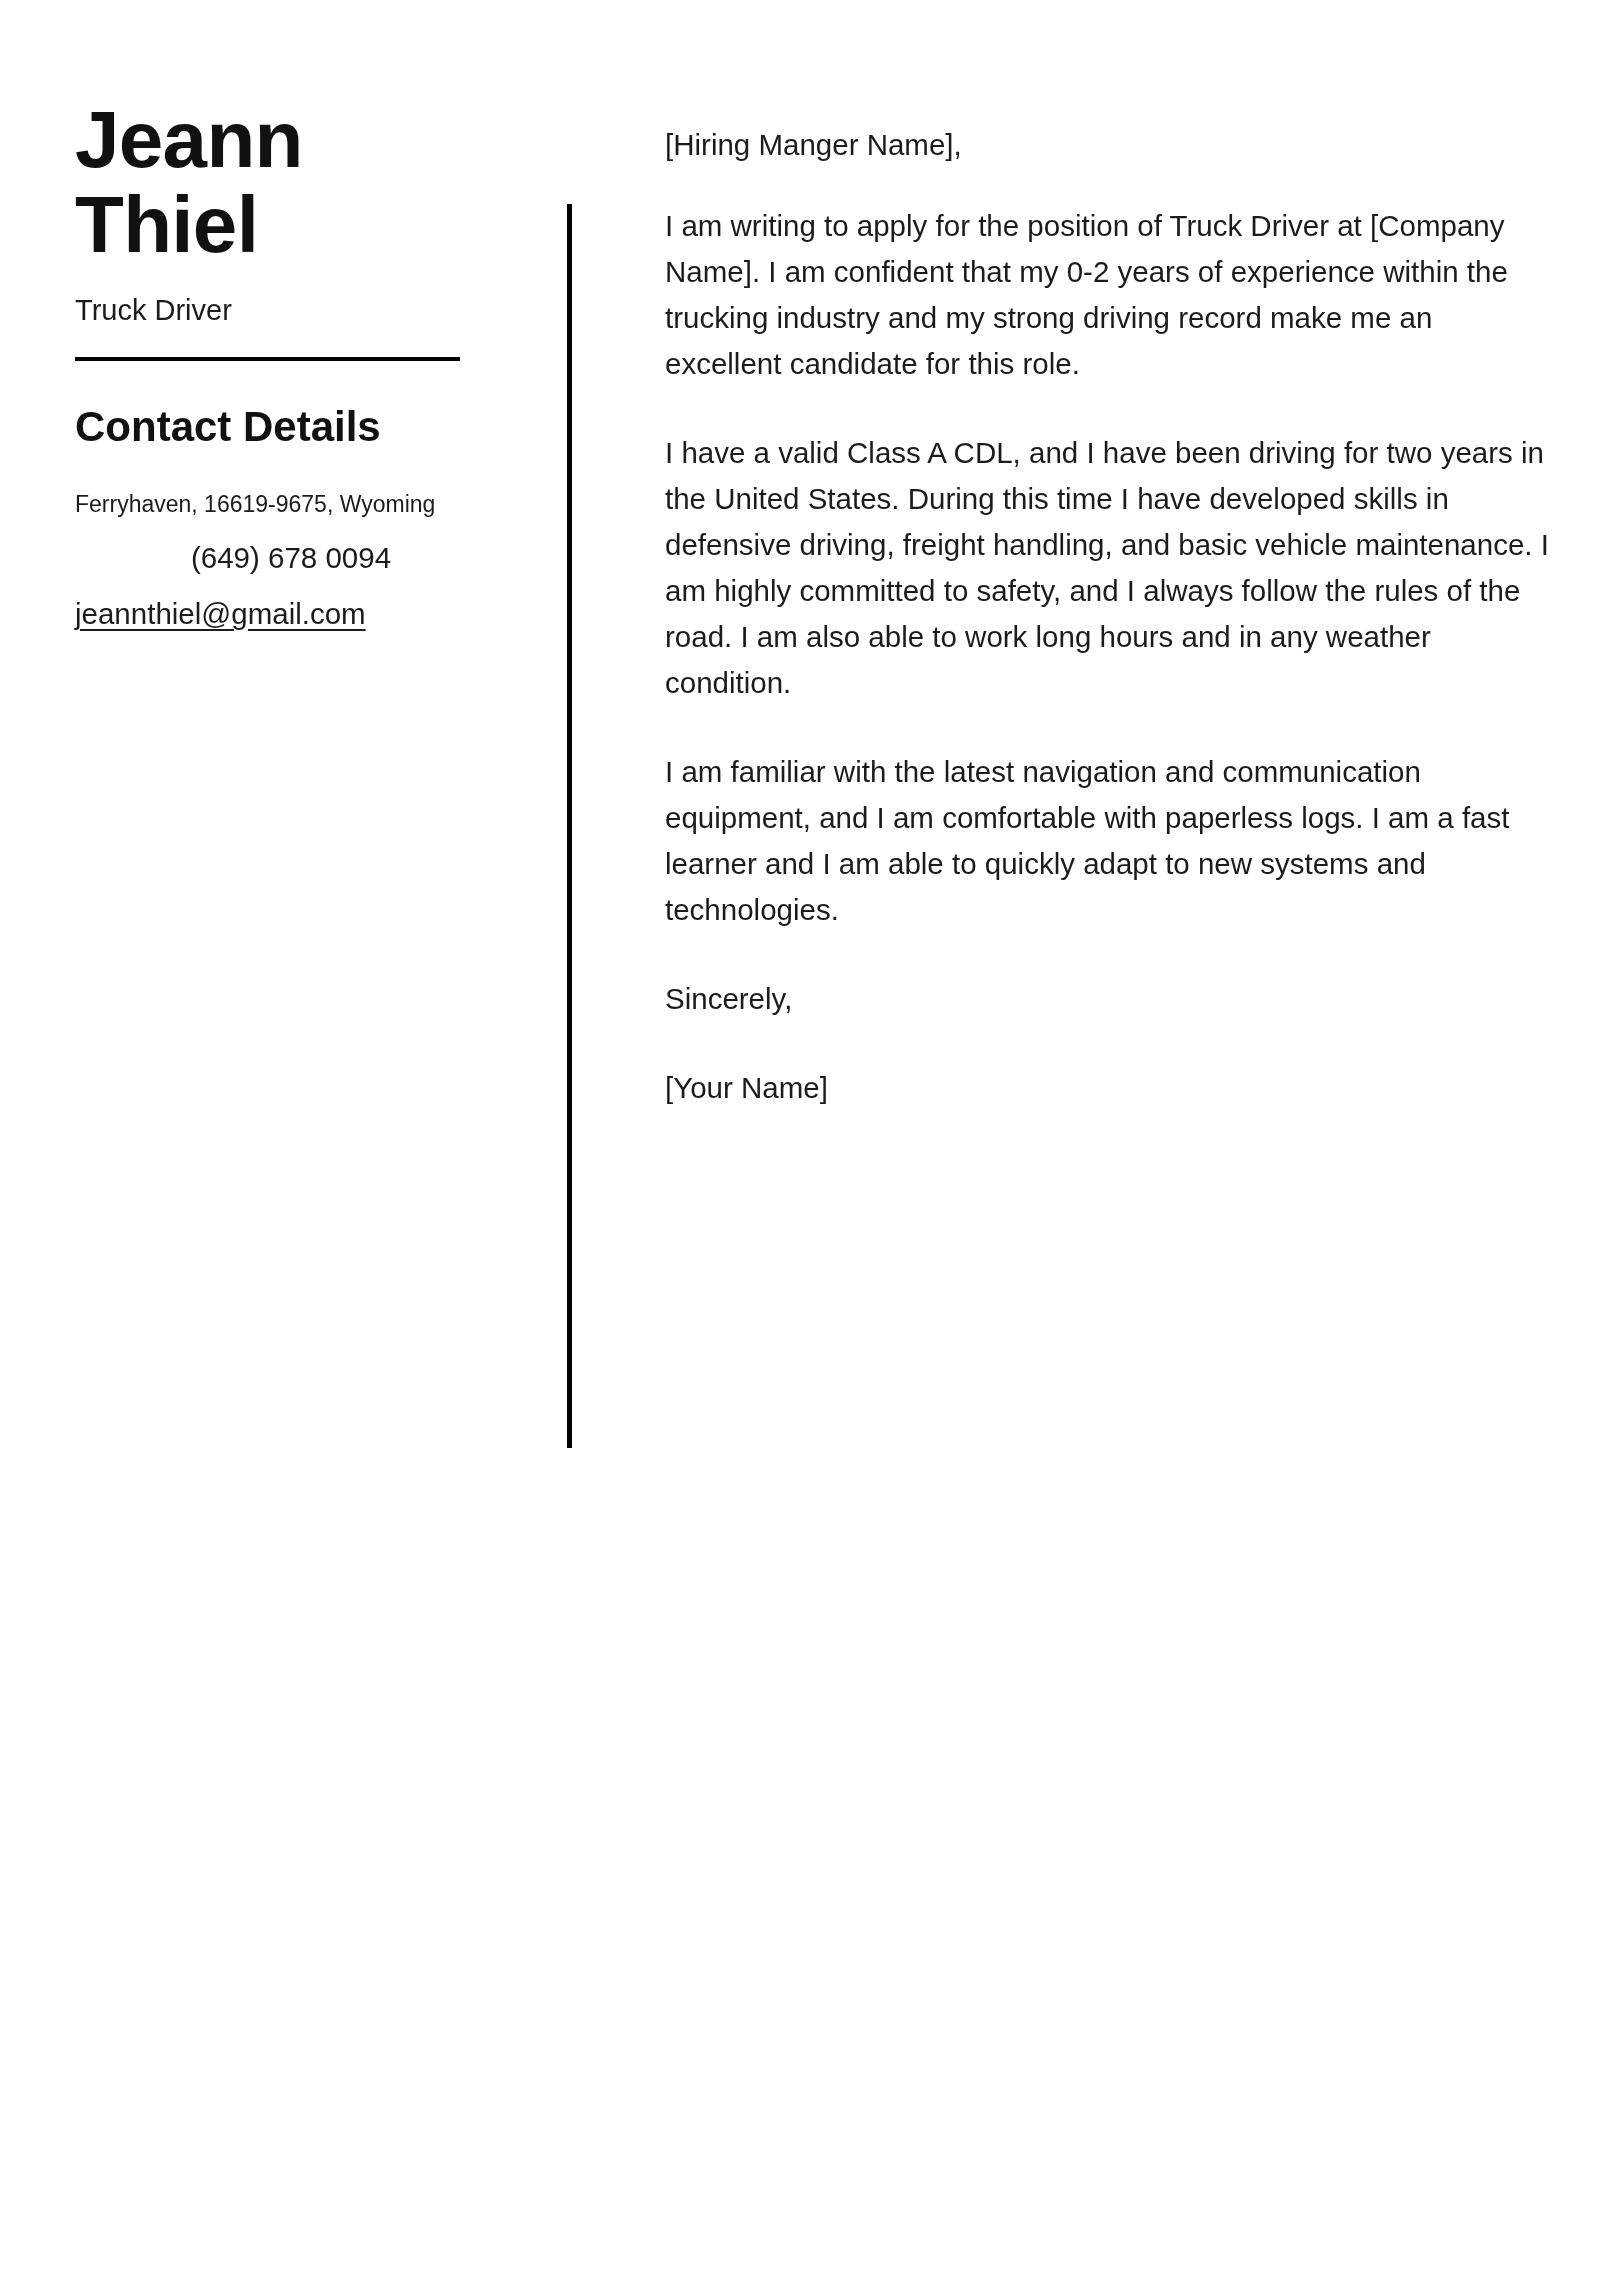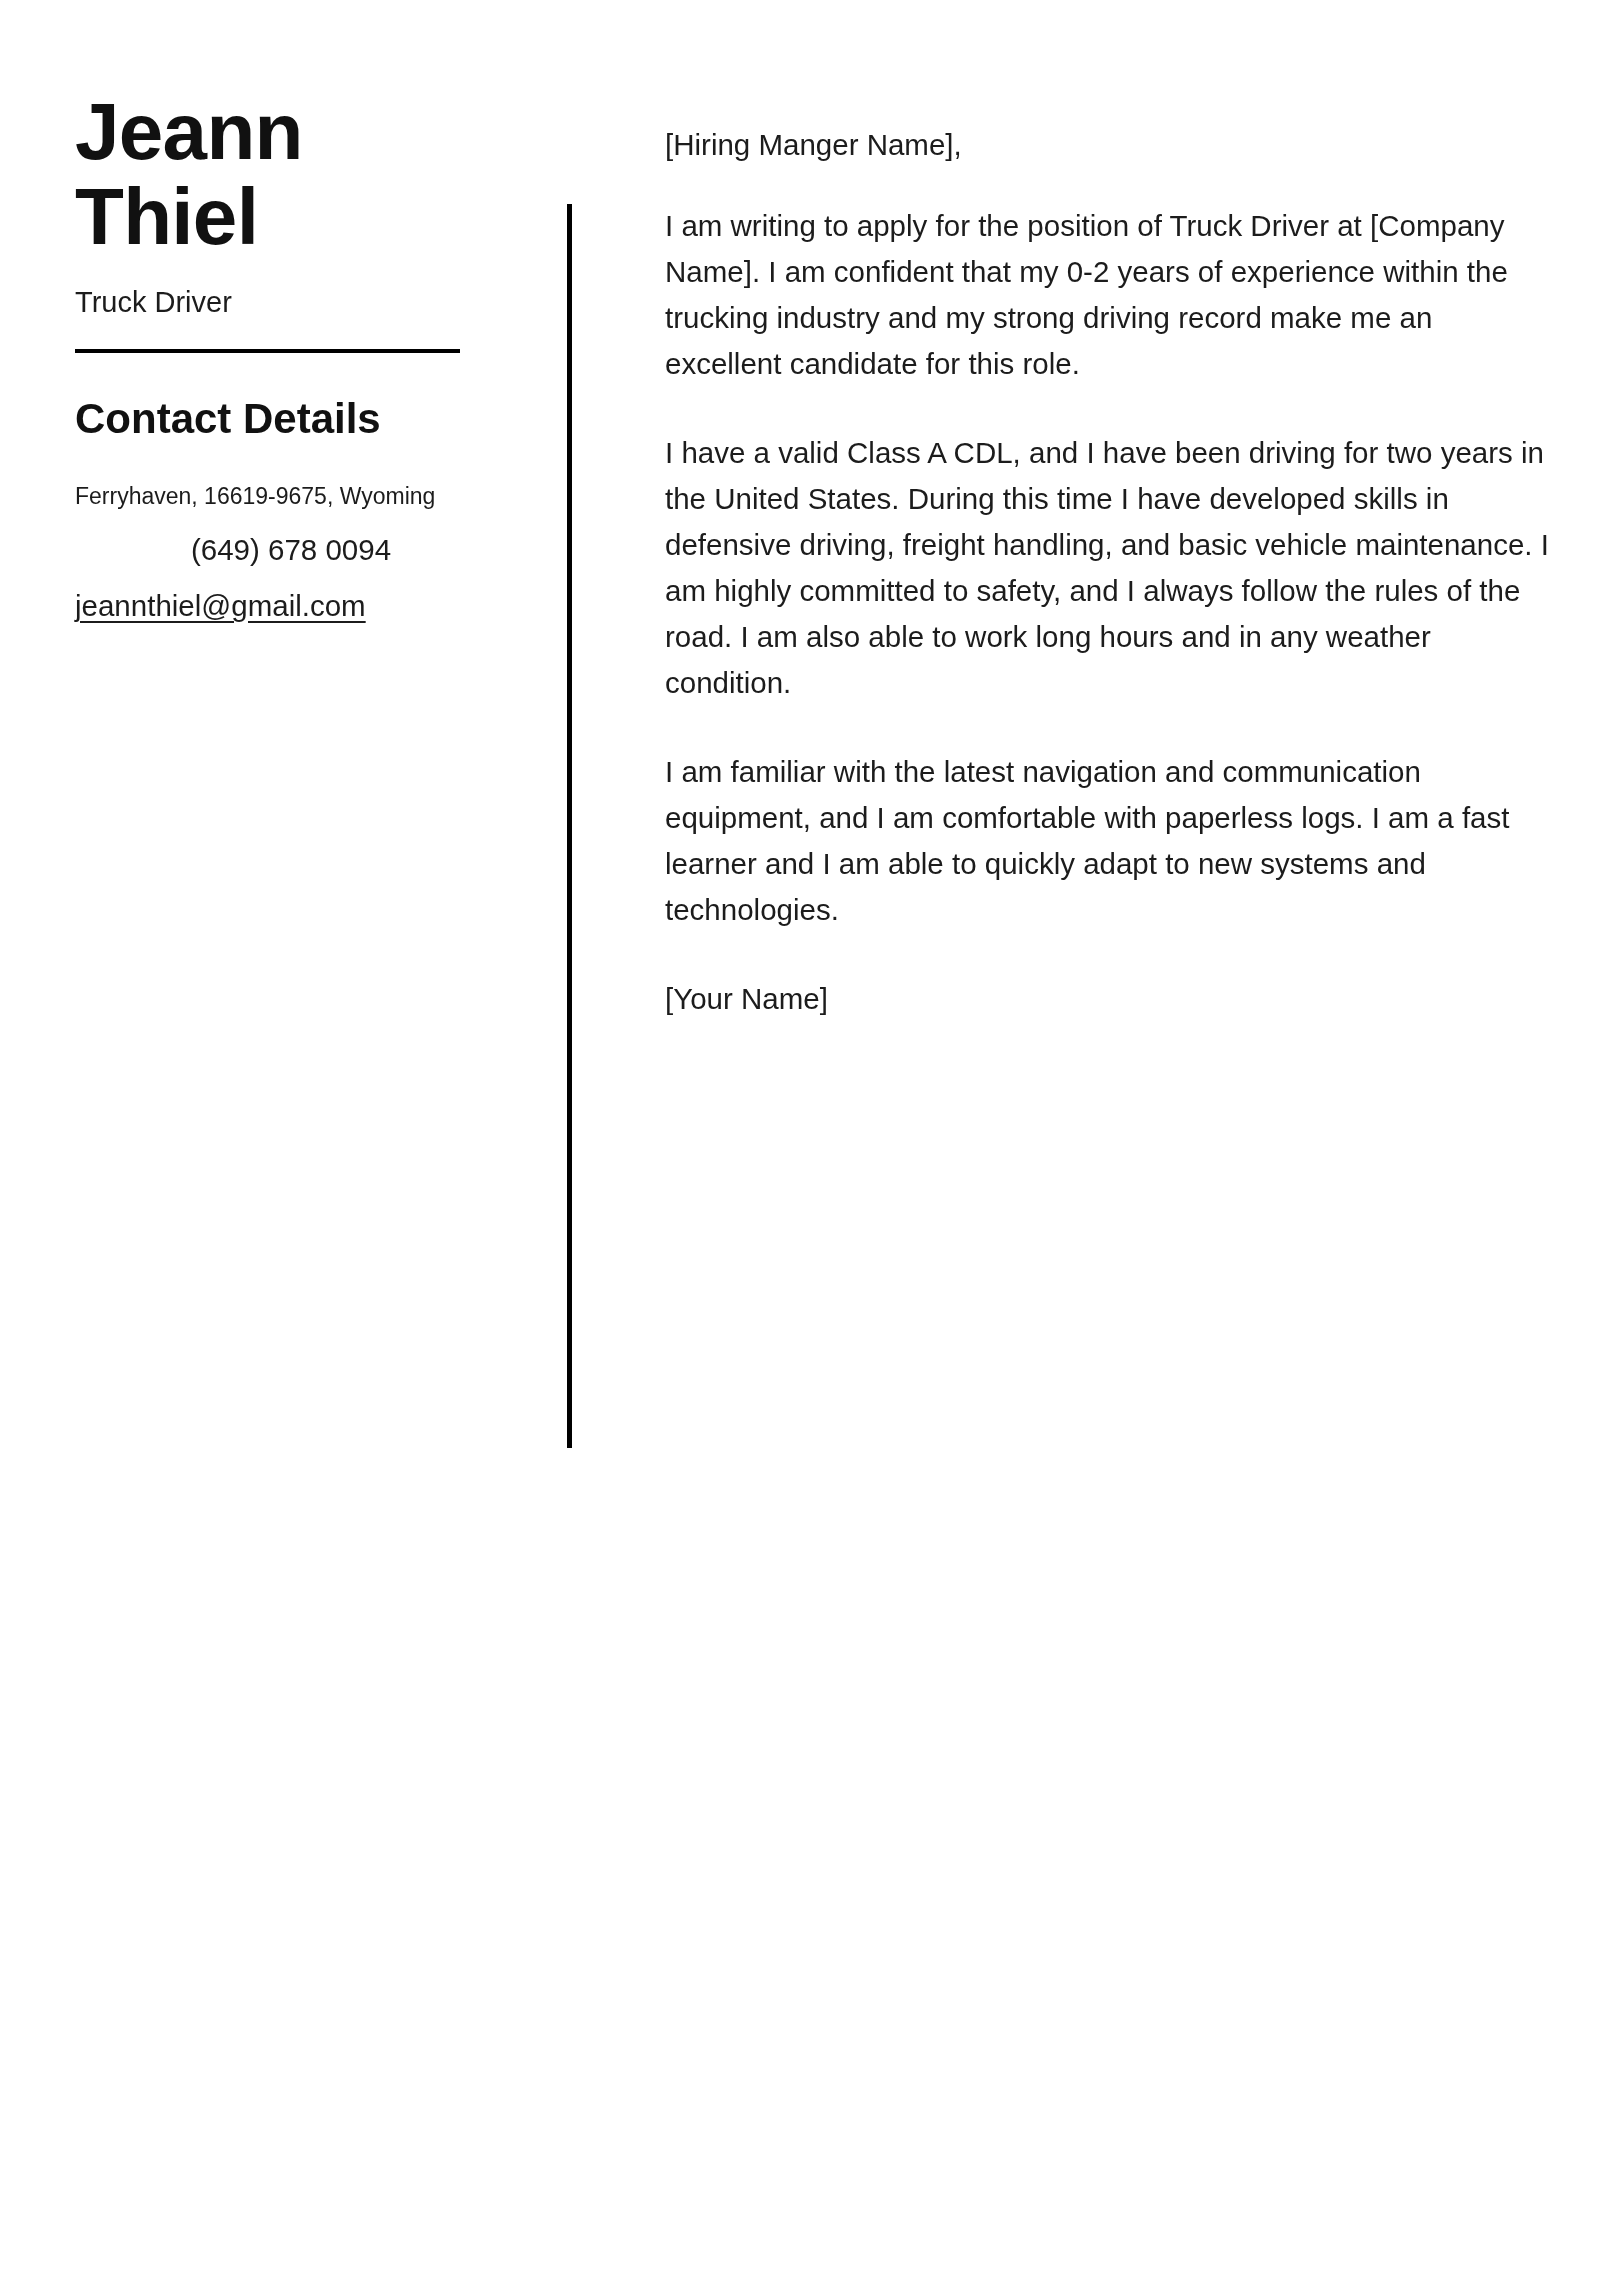--- a/index.html
+++ b/index.html
@@ -10,21 +10,21 @@
     background: #ffffff;
     font-family: "Liberation Sans", sans-serif;
     color: #1c1c1c;
     overflow: hidden;
   }
 
   
   .sidebar {
     position: absolute;
     left: 75px;
-    top: 90px;
+    top: 98px;
     width: 432px;
   }
   .name {
     width: 314px;
     font-size: 80px;
     line-height: 1.06;
     font-weight: 600;
     letter-spacing: -0.7px;
     color: #111111;
   }
@@ -124,18 +124,19 @@
     <p class="greeting">[Hiring Manger Name],</p>
 
     <p>I am writing to apply for the position of Truck Driver at [Company Name]. I am confident that my 0-2 years of experience within the trucking industry and my strong driving record make me an excellent candidate for this role.</p>
 
     <p>I have a valid Class A CDL, and I have been driving for two years in the United States. During this time I have developed skills in defensive driving, freight handling, and basic vehicle maintenance. I am highly committed to safety, and I always follow the rules of the road. I am also able to work long hours and in any weather condition.</p>
 
     <p>I am familiar with the latest navigation and communication equipment, and I am comfortable with paperless logs. I am a fast learner and I am able to quickly adapt to new systems and technologies.</p>
 
 
 
+    <p class="closing">Sincerely,</p>
 
     <p class="signature">[Your Name]</p>
   </main>
 
 </div>
 
 
 </body></html>

